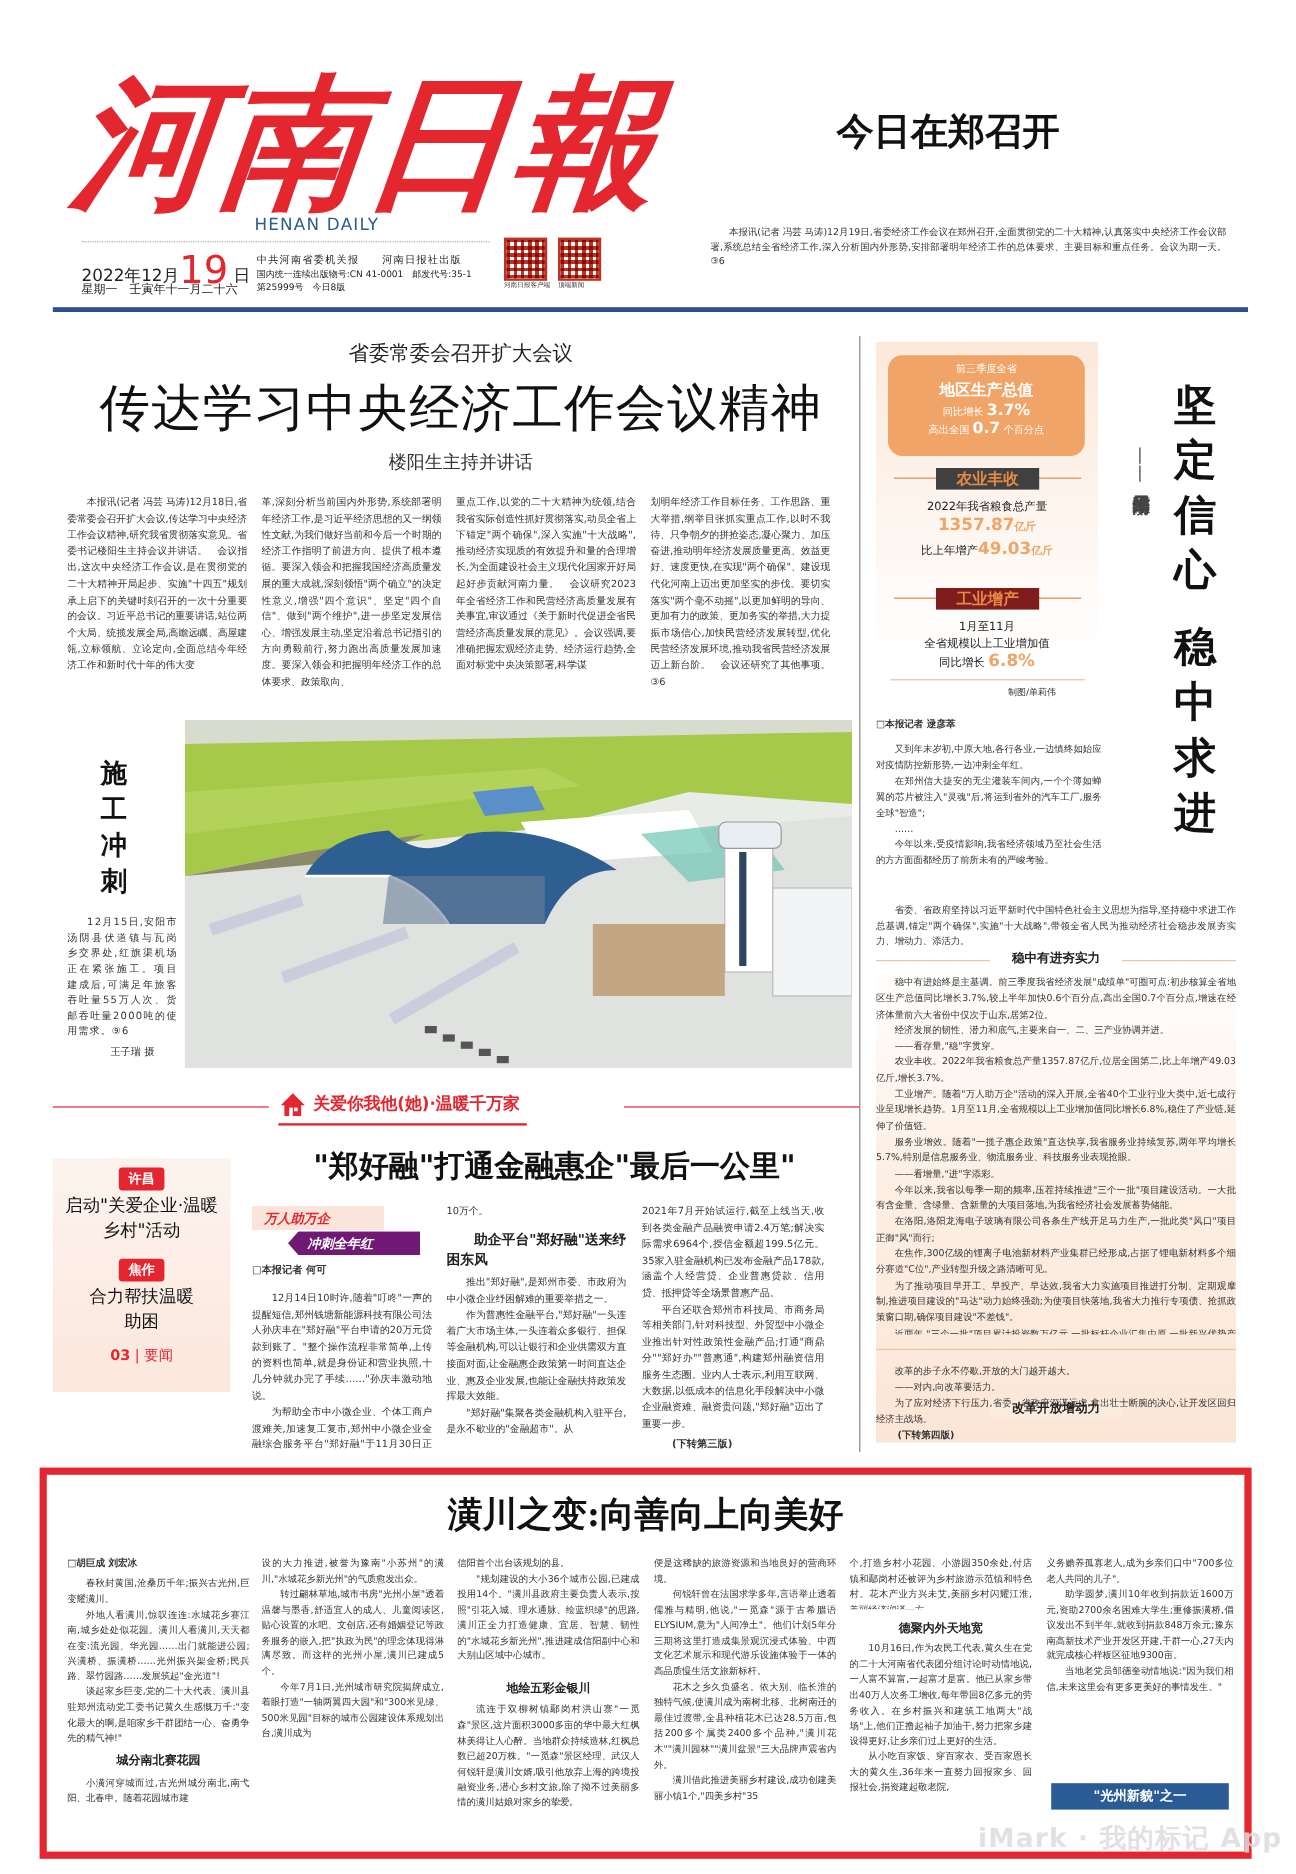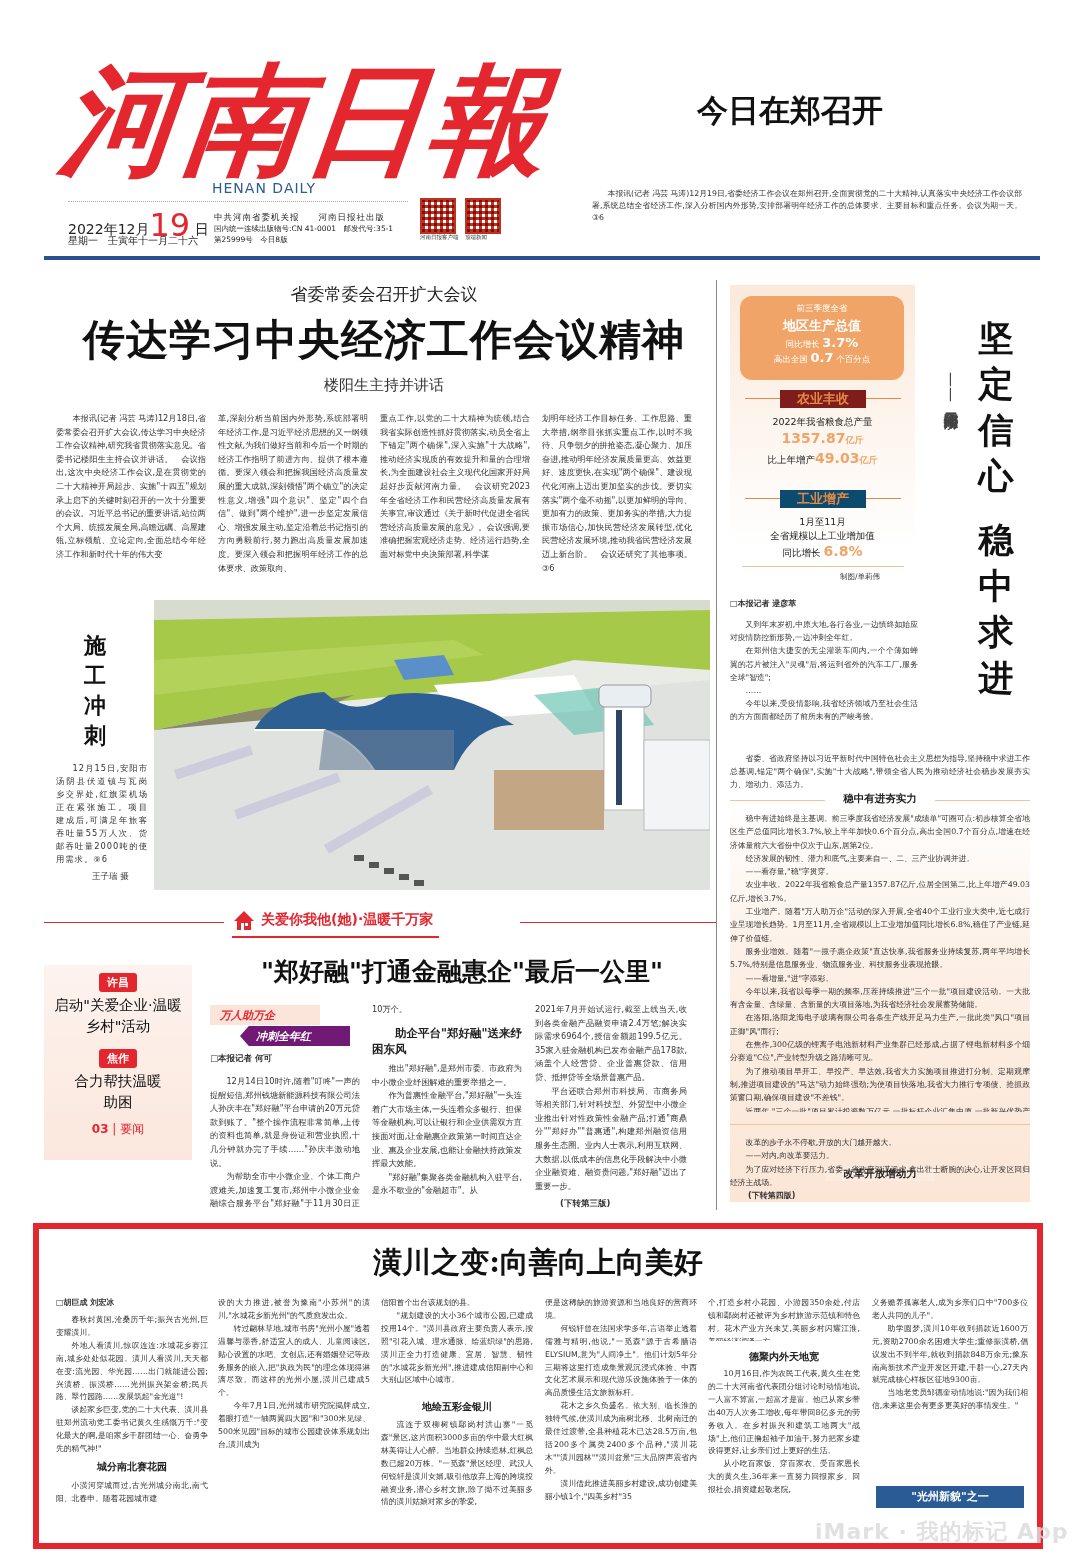--- a/index.html
+++ b/index.html
@@ -71,21 +71,21 @@
 <div class="abs top-head">
   <div>今日在郑召开</div>
 </div>
 <div class="abs bodytext" style="left:592px;top:188px;width:430px;font-size:7.8px;line-height:12px;">
     <p>本报讯(记者 冯芸 马涛)12月19日,省委经济工作会议在郑州召开,全面贯彻党的二十大精神,认真落实中央经济工作会议部署,系统总结全省经济工作,深入分析国内外形势,安排部署明年经济工作的总体要求、主要目标和重点任务。会议为期一天。③6</p>
   </div>
 
 <div class="abs blue-rule"></div>
 
 <div class="abs" style="left:44px;top:283px;width:680px;text-align:center;font-size:17px;color:#222;">省委常委会召开扩大会议</div>
-<div class="abs serif" style="left:44px;top:312px;width:680px;text-align:center;font-size:42px;font-weight:bold;color:#111;letter-spacing:1px;">传达学习中央经济工作会议精神</div>
+<div class="abs serif" style="left:44px;top:312px;width:680px;text-align:center;font-size:42px;font-weight:normal;color:#111;letter-spacing:1px;">传达学习中央经济工作会议精神</div>
 <div class="abs" style="left:44px;top:376px;width:680px;text-align:center;font-size:15px;color:#333;">楼阳生主持并讲话</div>
 
 <div class="col bodytext" style="left:56px;top:412px;width:150px;height:160px;">
     <p>本报讯(记者 冯芸 马涛)12月18日,省委常委会召开扩大会议,传达学习中央经济工作会议精神,研究我省贯彻落实意见。省委书记楼阳生主持会议并讲话。　会议指出,这次中央经济工作会议,是在贯彻党的二十大精神开局起步、实施"十四五"规划承上启下的关键时刻召开的一次十分重要的会议。习近平总书记的重要讲话,站位两个大局、统揽发展全局,高瞻远瞩、高屋建瓴,立标领航、立论定向,全面总结今年经济工作和新时代十年的伟大变</p>
   </div>
 <div class="col bodytext" style="left:218px;top:412px;width:150px;height:160px;">
     <p style="text-indent:0">革,深刻分析当前国内外形势,系统部署明年经济工作,是习近平经济思想的又一纲领性文献,为我们做好当前和今后一个时期的经济工作指明了前进方向、提供了根本遵循。要深入领会和把握我国经济高质量发展的重大成就,深刻领悟"两个确立"的决定性意义,增强"四个意识"、坚定"四个自信"、做到"两个维护",进一步坚定发展信心、增强发展主动,坚定沿着总书记指引的方向勇毅前行,努力跑出高质量发展加速度。要深入领会和把握明年经济工作的总体要求、政策取向、</p>
   </div>
 <div class="col bodytext" style="left:380px;top:412px;width:150px;height:160px;">
     <p style="text-indent:0">重点工作,以党的二十大精神为统领,结合我省实际创造性抓好贯彻落实,动员全省上下锚定"两个确保",深入实施"十大战略",推动经济实现质的有效提升和量的合理增长,为全面建设社会主义现代化国家开好局起好步贡献河南力量。　会议研究2023年全省经济工作和民营经济高质量发展有关事宜,审议通过《关于新时代促进全省民营经济高质量发展的意见》。会议强调,要准确把握宏观经济走势、经济运行趋势,全面对标党中央决策部署,科学谋</p>
@@ -189,31 +189,31 @@
 <div class="abs orange-card">
   <div>前三季度全省</div>
   <div class="lg">地区生产总值</div>
   <div><span>同比增长</span> <span class="num">3.7%</span></div>
 </div>
 <div class="abs" style="left:740px;top:350px;width:164px;text-align:center;color:#fff;font-size:8.5px;">
   <span>高出全国</span> <span style="font-size:13px;font-weight:bold;">0.7</span> <span>个百分点</span>
 </div>
 
 <div class="abs" style="left:745px;top:398px;width:156px;height:1px;background:#e48a45;"></div>
-<div class="abs ihead" style="left:780px;top:390px;width:86px;background:#7f1d1d;">农业丰收</div>
+<div class="abs ihead" style="left:780px;top:390px;width:86px;background:#404040;">农业丰收</div>
 <div class="abs iline" style="left:735px;top:416px;width:175px;">2022年我省粮食总产量</div>
 <div class="abs iline" style="left:735px;top:430px;width:175px;">
   <span class="ival">1357.87</span><span style="color:#f0a468;font-size:9px;font-weight:bold;">亿斤</span>
 </div>
 <div class="abs iline" style="left:735px;top:450px;width:175px;">
   <span>比上年增产</span><span class="ival">49.03</span><span style="color:#f0a468;font-size:9px;font-weight:bold;">亿斤</span>
 </div>
 
 <div class="abs" style="left:745px;top:498px;width:156px;height:1px;background:#e48a45;"></div>
-<div class="abs ihead" style="left:780px;top:490px;width:86px;background:#0c4a6e;">工业增产</div>
+<div class="abs ihead" style="left:780px;top:490px;width:86px;background:#7f1d1d;">工业增产</div>
 <div class="abs iline" style="left:735px;top:516px;width:175px;">1月至11月</div>
 <div class="abs iline" style="left:735px;top:530px;width:175px;">全省规模以上工业增加值</div>
 <div class="abs iline" style="left:735px;top:543px;width:175px;">
   <span>同比增长</span> <span class="ival">6.8%</span>
 </div>
 <div class="abs" style="left:742px;top:566px;width:162px;height:1px;background:#e8c49d;"></div>
 <div class="abs" style="left:840px;top:572px;font-size:7.5px;color:#333;">制图/单莉伟</div>
 
 <div class="abs serif" style="left:975px;top:315px;width:42px;font-size:35px;font-weight:bold;line-height:46px;text-align:center;color:#111;">
   <div>坚</div>

